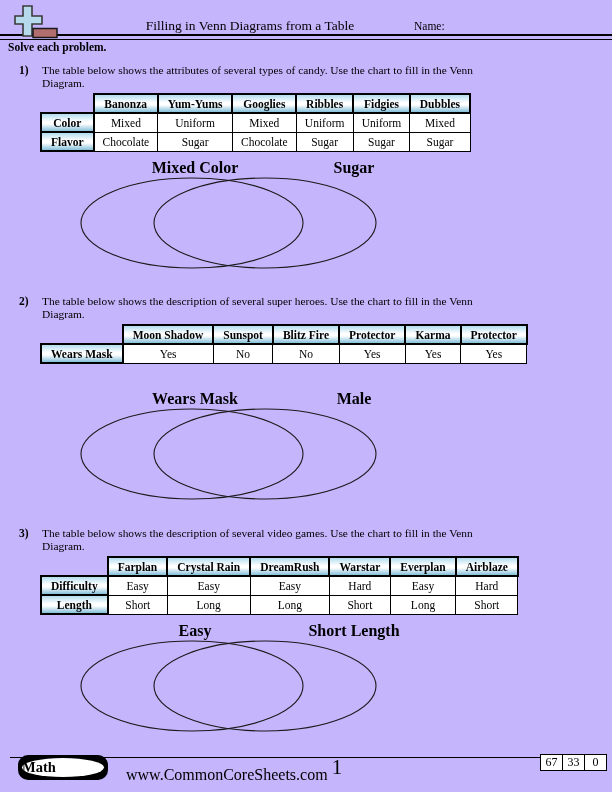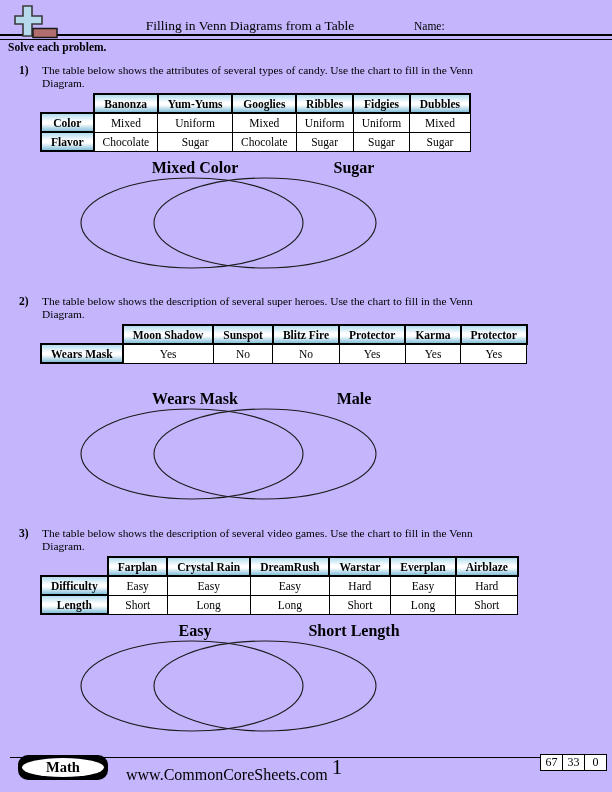--- a/index.html
+++ b/index.html
@@ -45,21 +45,21 @@
   .venn-svg { position:absolute; left:76px; top:111px; }
   
   .ftr-rule { position:absolute; left:10px; top:757px; width:592px; border-top:1.5px solid #000; }
   .math-badge {
     position:absolute; left:18px; top:755px; width:90px; height:25px;
     background:#000; border-radius:10px; z-index:2;
   }
   .math-oval {
     position:absolute; left:4px; top:3px; width:82px; height:19px;
     background:#fff; border-radius:50%;
-    display:flex; align-items:center; justify-content:center;
+    display:flex; align-items:center; justify-content:flex-start;
   }
   .math-oval span { font-weight:bold; font-size:14.5px; }
   .website { position:absolute; left:126px; top:766px; font-size:16px; }
   .pagenum { position:absolute; left:310px; top:755px; width:54px; text-align:center; font-size:21px; }
   .range { position:absolute; left:539px; top:755px; font-size:13px; }
   table.score { position:absolute; left:540px; top:754px; border-collapse:collapse; font-size:12px; z-index:2; }
   table.score td { border:1px solid #000; width:22px; height:13px; text-align:center; background:#fff; padding:0; }
 </style>
 </head>
 <body>

